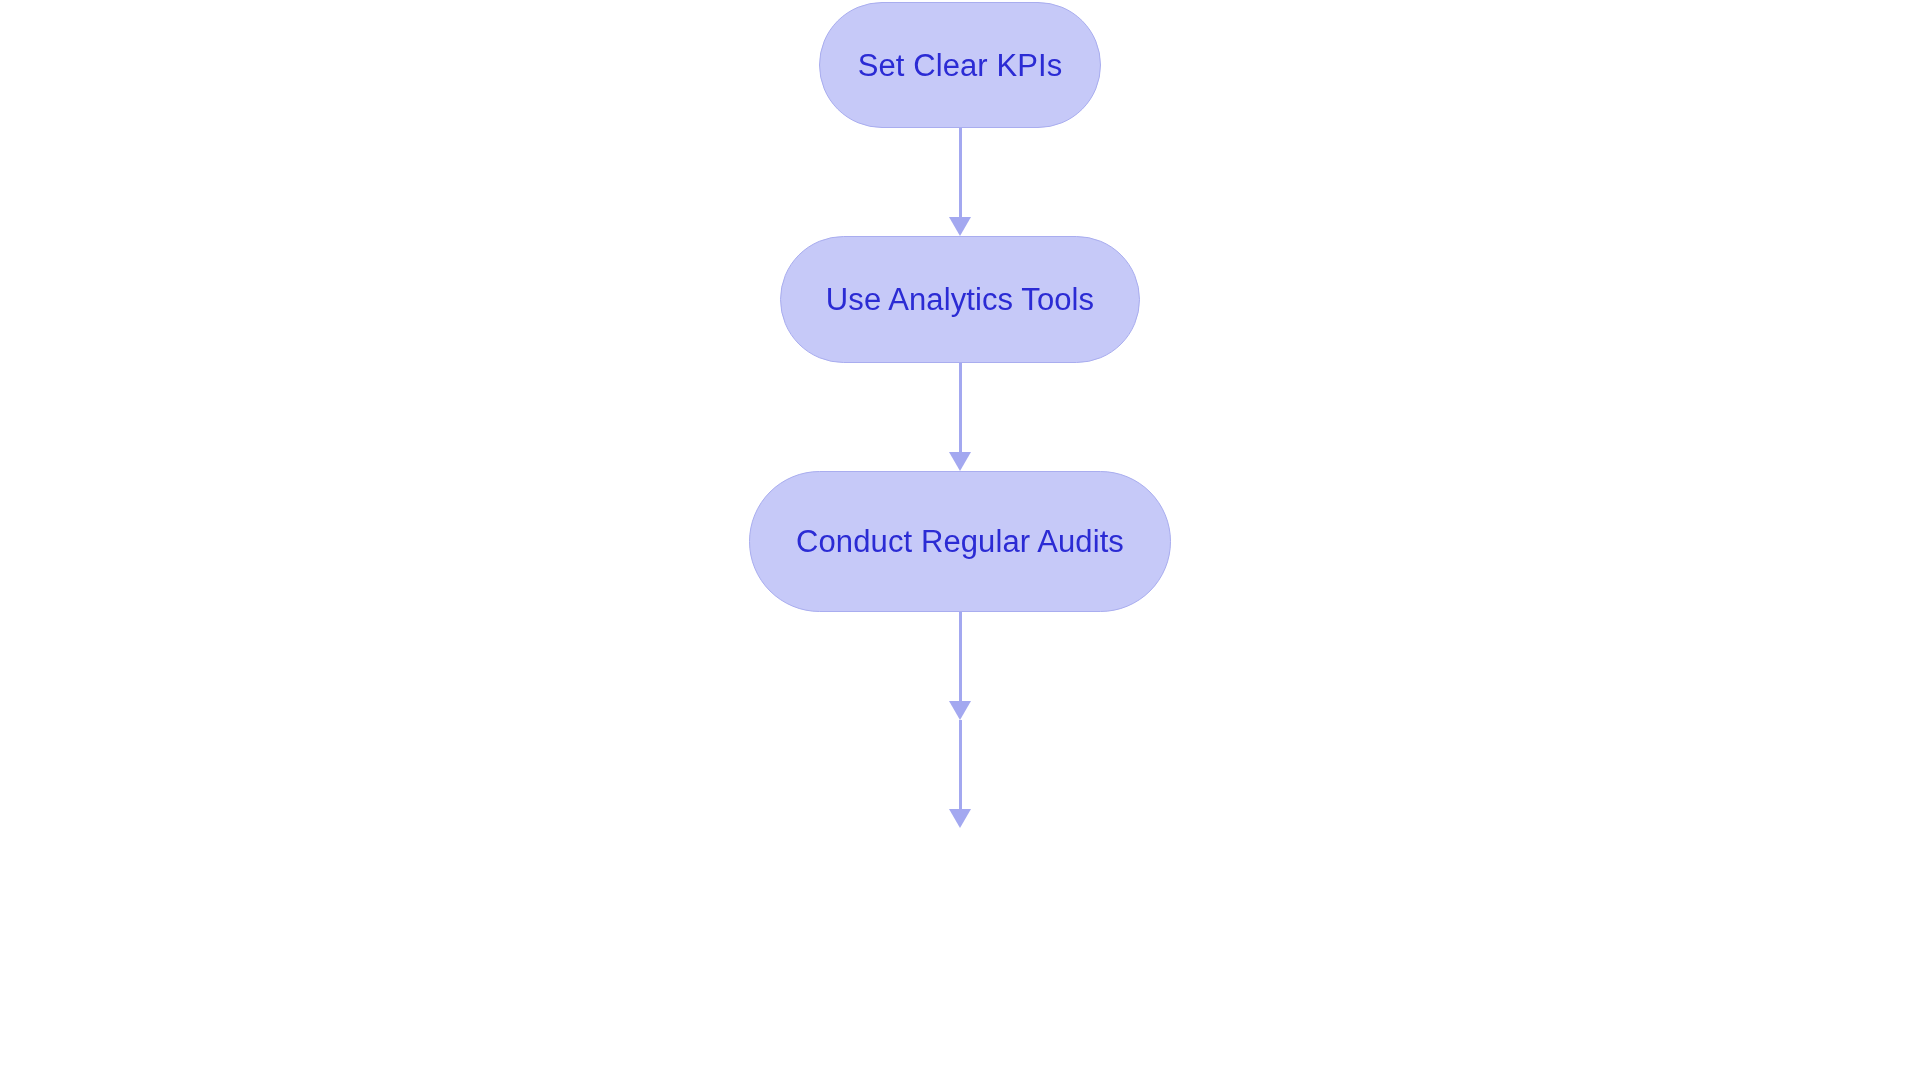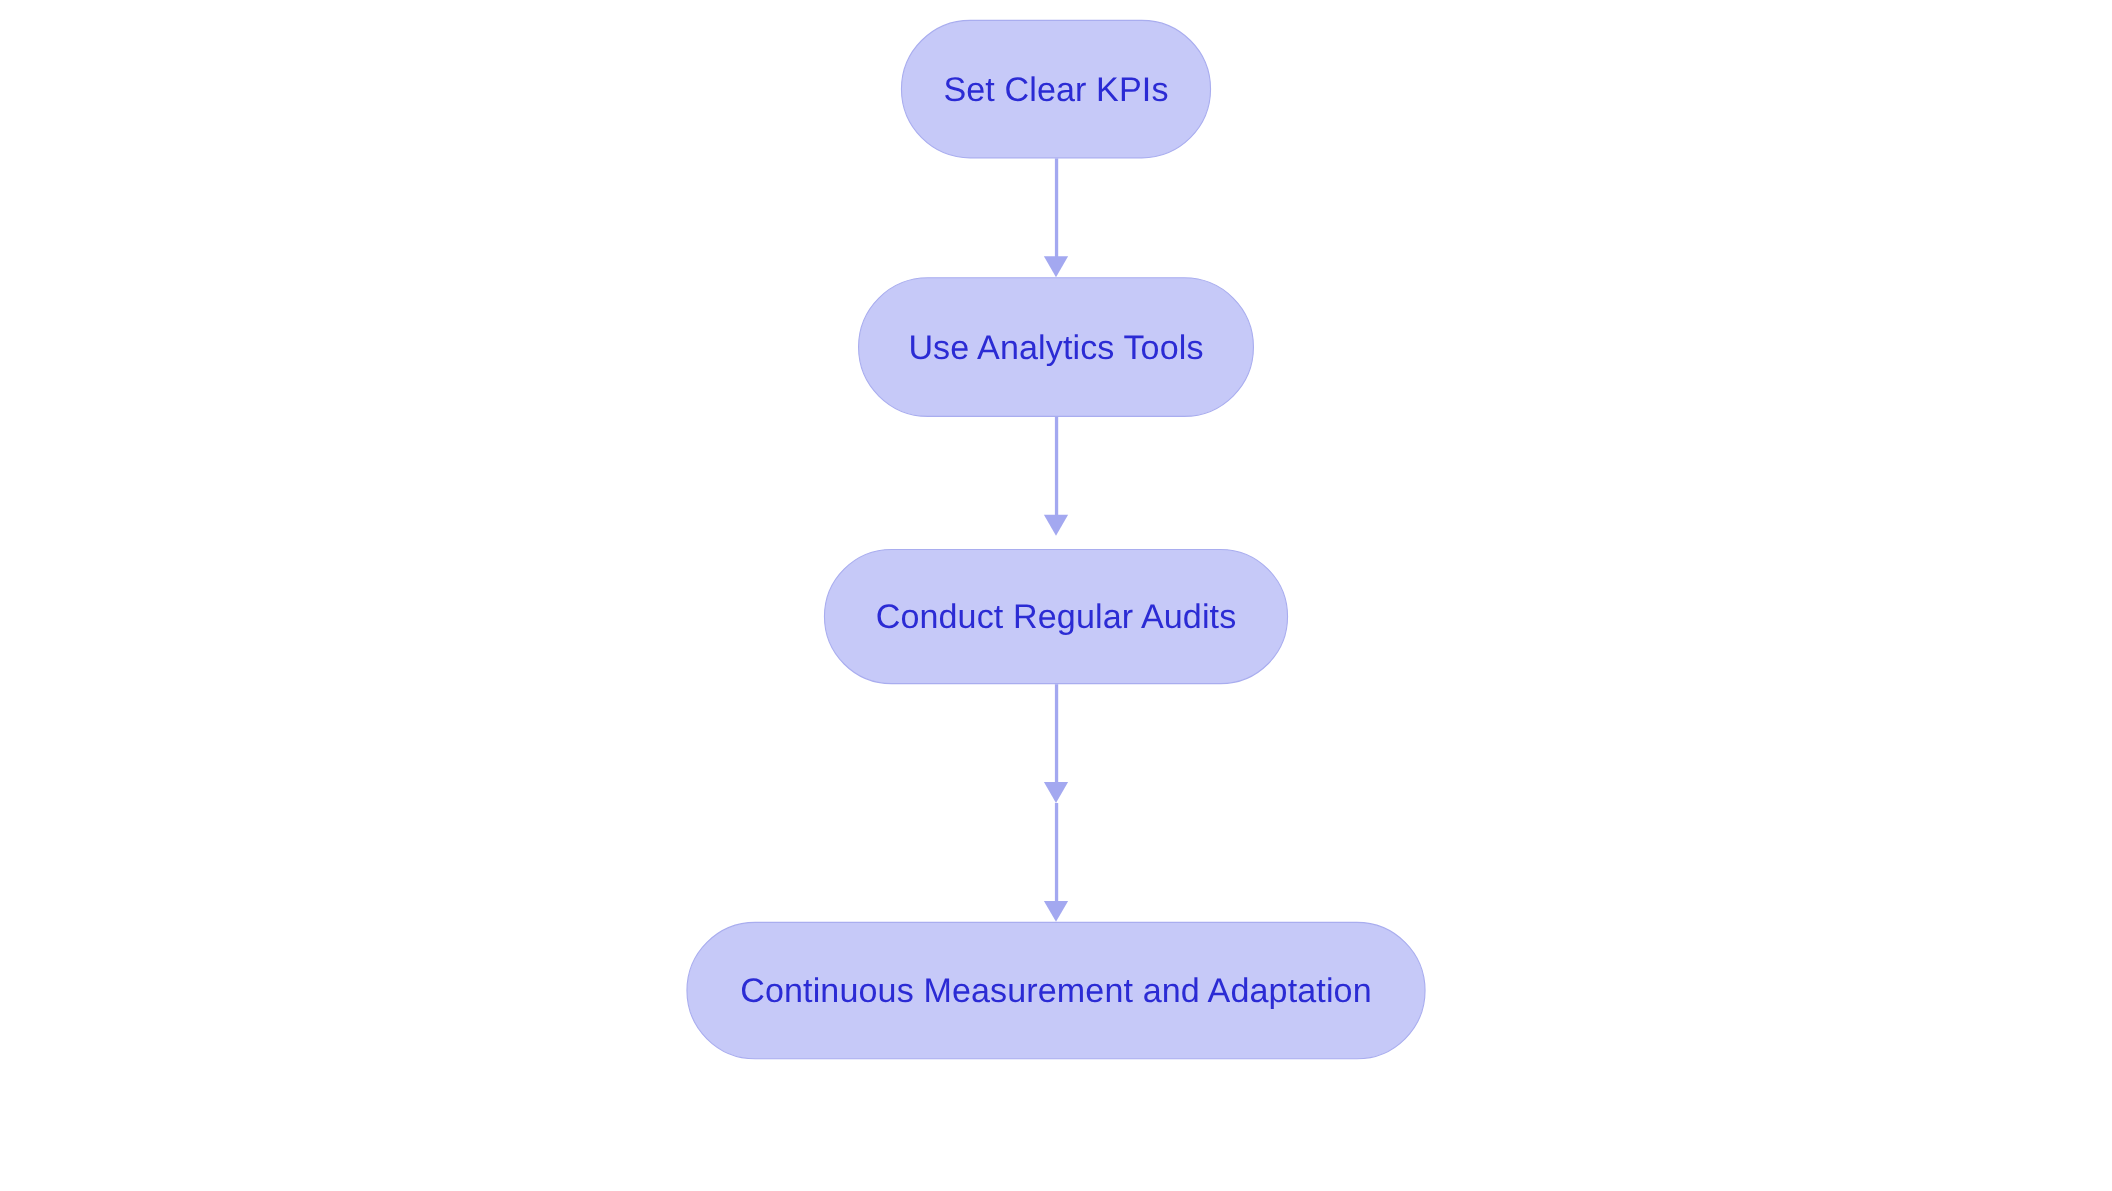--- a/index.html
+++ b/index.html
@@ -50,23 +50,23 @@
     letter-spacing: 0.1px;
     font-weight: 400;
   }
 
   .node-label {
     display: block;
     padding: 0 10px;
   }
 
   
-  .node-1 { width: 282px; height: 126px; font-size: 31px; margin-top: 18px; }
+  .node-1 { width: 282px; height: 126px; font-size: 31px; margin-top: 2px; }
   .node-2 { width: 360px; height: 127px; font-size: 31px; }
-  .node-3 { width: 422px; height: 123px; font-size: 31px; margin-top: 12px; }
+  .node-3 { width: 422px; height: 141px; font-size: 31px; }
   .node-4 { width: 568px; height: 124px; font-size: 31px; }
   .node-5 { width: 672px; height: 125px; font-size: 31px; }
 
   .connector {
     position: relative;
     width: 24px;
     display: flex;
     flex-direction: column;
     align-items: center;
     justify-content: flex-start;
@@ -123,18 +123,15 @@
       <div class="connector-line"></div>
       <div class="connector-head"></div>
     </div>
 
 
     <div class="connector gap-4">
       <div class="connector-line"></div>
       <div class="connector-head"></div>
     </div>
 
-    <div class="node node-5">
-      <span class="node-label">Continuous Measurement and Adaptation</span>
-    </div>
 
   </div>
 </div>
 
 </body></html>

